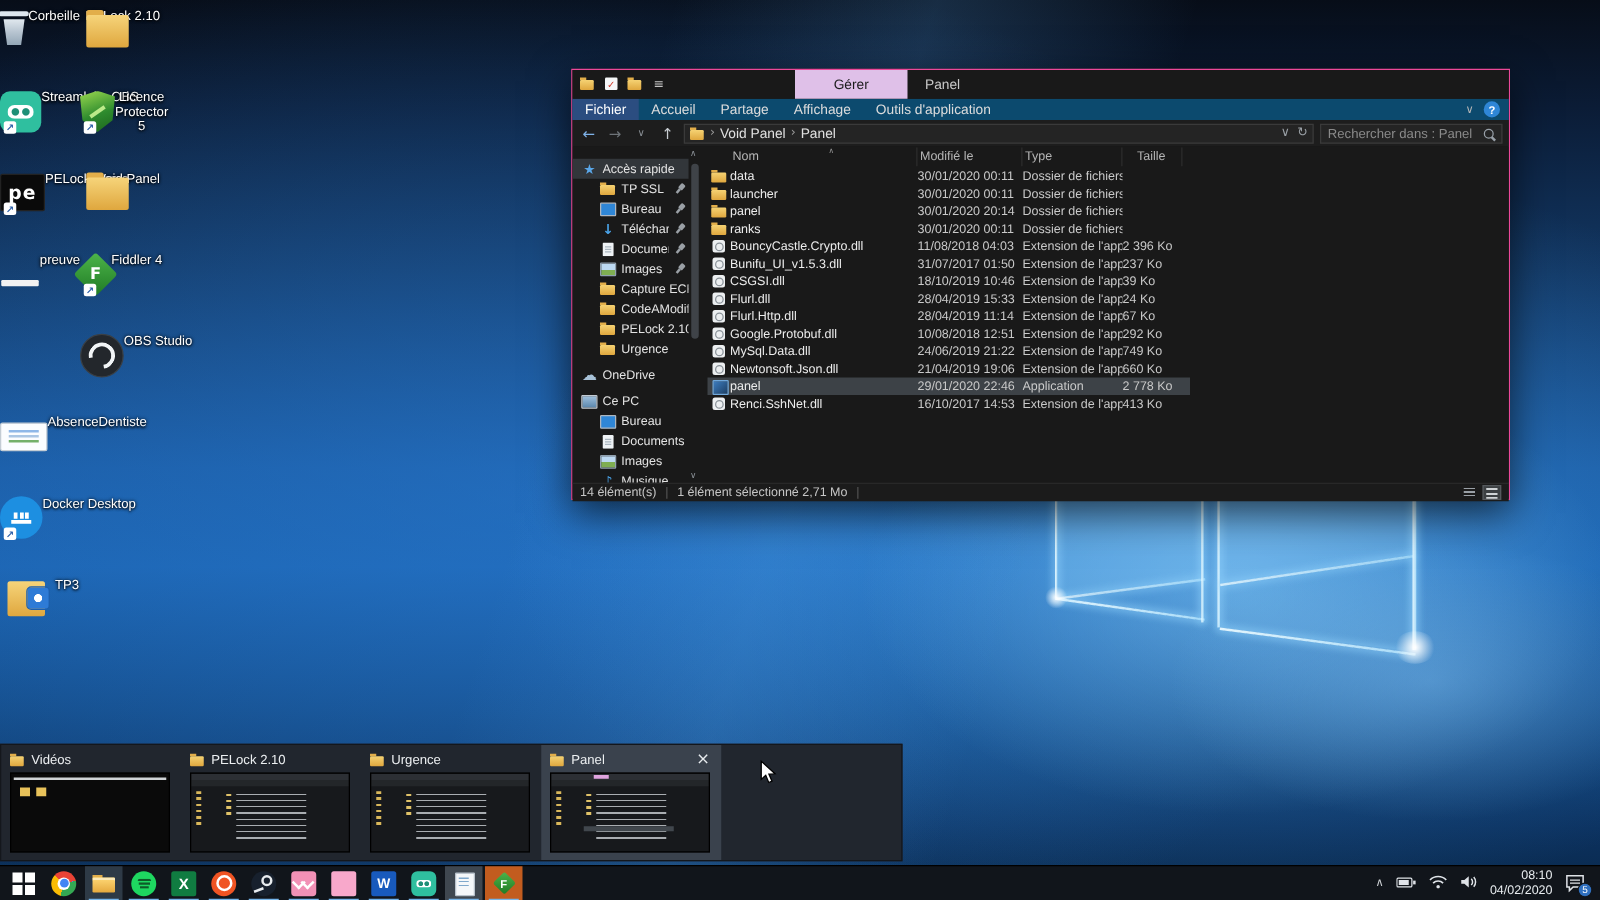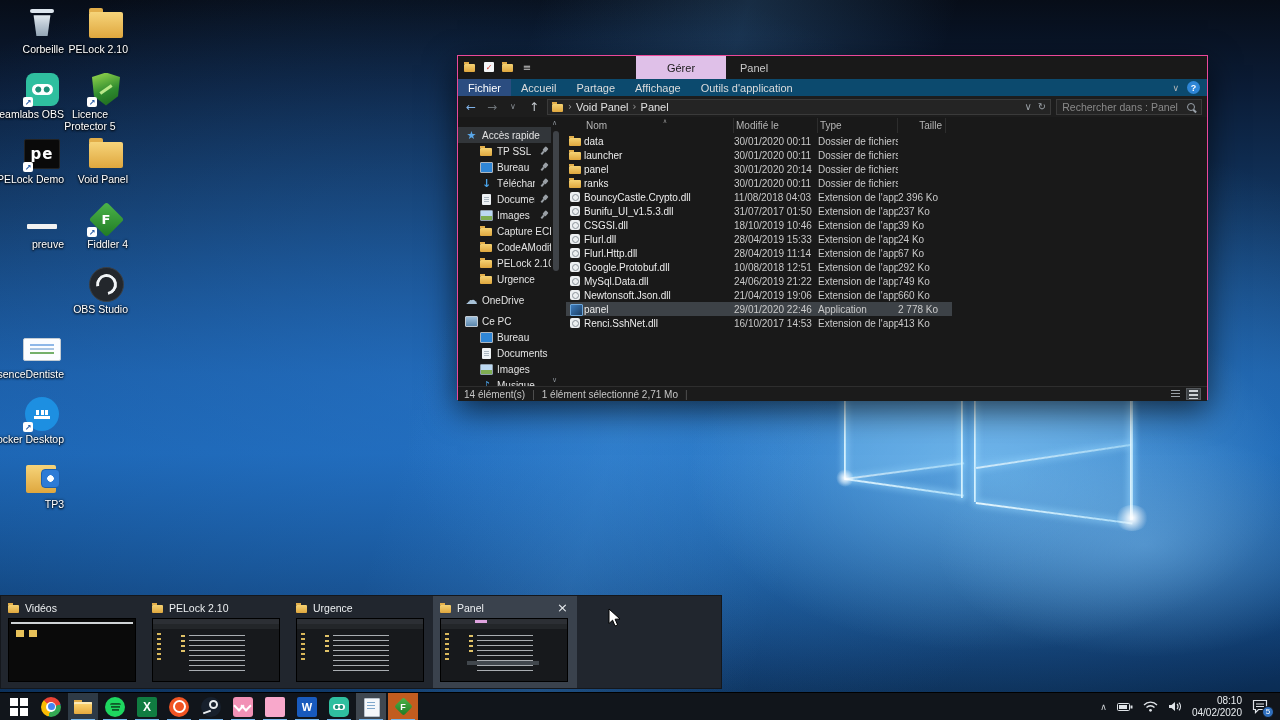--- a/index.html
+++ b/index.html
@@ -20,21 +20,21 @@
   .seg{position:absolute;background:linear-gradient(90deg,rgba(235,250,255,.95),rgba(185,232,255,.85));box-shadow:0 0 7px 1px rgba(150,215,255,.85);transform-origin:0 0}
   .paneL{position:absolute;left:845px;top:400px;width:118px;height:78px;background:rgba(150,215,255,.30);clip-path:polygon(0 0,100% 0,100% 83%,0 100%)}
   .paneR1{position:absolute;left:976px;top:400px;width:155px;height:67px;background:rgba(150,215,255,.34);clip-path:polygon(0 0,100% 0,100% 67%,0 100%)}
   .paneR2{position:absolute;left:976px;top:445px;width:155px;height:77px;background:rgba(140,205,250,.15);clip-path:polygon(0 29%,100% 0,100% 99%,0 74%)}
   .glow{position:absolute;border-radius:50%}
 
   
   .dcol{position:absolute;top:4px;display:flex;flex-direction:column}
   .dcol1{left:0}
   .dcol2{left:64px}
-  .dicon{width:64px;height:65px;display:flex;flex-direction:column;align-items:flex-end;padding-top:2px;cursor:default}
+  .dicon{width:64px;height:65px;display:flex;flex-direction:row;align-items:flex-start;padding-top:2px;cursor:default}
   .dicon.empty{visibility:hidden}
   .dico{width:44px;height:36px;position:relative;display:flex;align-items:center;justify-content:center}
   .dlabel{margin-top:2px;font-size:10.5px;color:#fff;text-shadow:0 1px 2px #000,0 0 3px #000;white-space:nowrap;text-align:center;line-height:1.1}
   .dicon.wrap2 .dlabel{white-space:normal;width:76px}
   .shortcut-arrow{display:none;position:absolute;left:3px;bottom:0;width:10px;height:10px;background:#fff;border-radius:2px;align-items:center;justify-content:center}
   .shortcut-arrow::before{content:"↗";font-family:"DejaVu Sans",sans-serif;font-size:8px;color:#2b5fa8;font-weight:700}
   .dicon.shortcut .shortcut-arrow{display:flex}
   .recycle-bin-icon::before{content:"";width:20px;height:24px;background:linear-gradient(180deg,#eef4f8,#b9c6d2 55%,#93a6b6);clip-path:polygon(8% 14%,92% 14%,78% 100%,22% 100%)}
   .recycle-bin-icon::after{content:"";position:absolute;top:3px;left:50%;transform:translateX(-50%);width:24px;height:4px;background:#dde6ee;border-radius:2px}
   .dico.folder-icon::before,.tp3-folder-icon .nil{content:""}
@@ -129,21 +129,21 @@
   .sb-scroll{width:9px;position:relative;flex:none}
   .sb-scroll::before{content:"∧";font-family:"DejaVu Sans",sans-serif;position:absolute;top:2px;left:1px;font-size:7px;color:#8a9096}
   .sb-scroll::after{content:"∨";font-family:"DejaVu Sans",sans-serif;position:absolute;bottom:2px;left:1px;font-size:7px;color:#8a9096}
   .sb-thumb{position:absolute;top:14px;left:1.5px;width:6px;height:140px;background:#3f4348;border-radius:3px}
   .filearea{flex:1;padding-left:6px}
   .fheader{height:17px;display:flex;align-items:center;font-size:10px;color:#b5b5b5;position:relative}
   .hcell{border-right:1px solid #2d2d2d;height:15px;display:flex;align-items:center;padding-left:2px;position:relative}
   .h-name{width:168px;padding-left:20px}
   .h-date{width:84px}
   .h-type{width:80px}
-  .h-size{width:48px;justify-content:flex-end;padding-right:3px}
+  .h-size{width:48px;justify-content:center;padding-right:3px}
   .sortmark{position:absolute;top:-1px;left:58%;font-size:6px;color:#9a9a9a}
   .frow{height:14px;display:flex;align-items:center;font-size:10px;color:#d6d6d6;width:386px;cursor:default}
   .frow.selected{background:#3d4247}
   .ficon{width:18px;height:12px;position:relative;display:inline-flex;align-items:center;justify-content:center;flex:none}
   .fic{position:relative;width:13px;height:11px}
   .fic.folder-icon::before{content:"";position:absolute;left:0;top:0;width:5px;height:2px;background:#e2ae4a}
   .fic.folder-icon::after{content:"";position:absolute;left:0;top:2px;width:12px;height:8px;background:linear-gradient(180deg,#f5d273,#dfa73e);border-radius:1px}
   .fic.dll-icon::before{content:"";position:absolute;left:1px;top:0;width:10px;height:10px;background:#eceff1;border-radius:2px}
   .fic.dll-icon::after{content:"";position:absolute;left:3.5px;top:2.5px;width:5px;height:5px;border:1.5px solid #8a9299;border-radius:50%}
   .fic.app-icon::before{content:"";position:absolute;left:1px;top:0;width:11px;height:10px;background:linear-gradient(135deg,#3d7dbf,#1c3e63);border:1px solid #6fa8dc;border-radius:1px}

